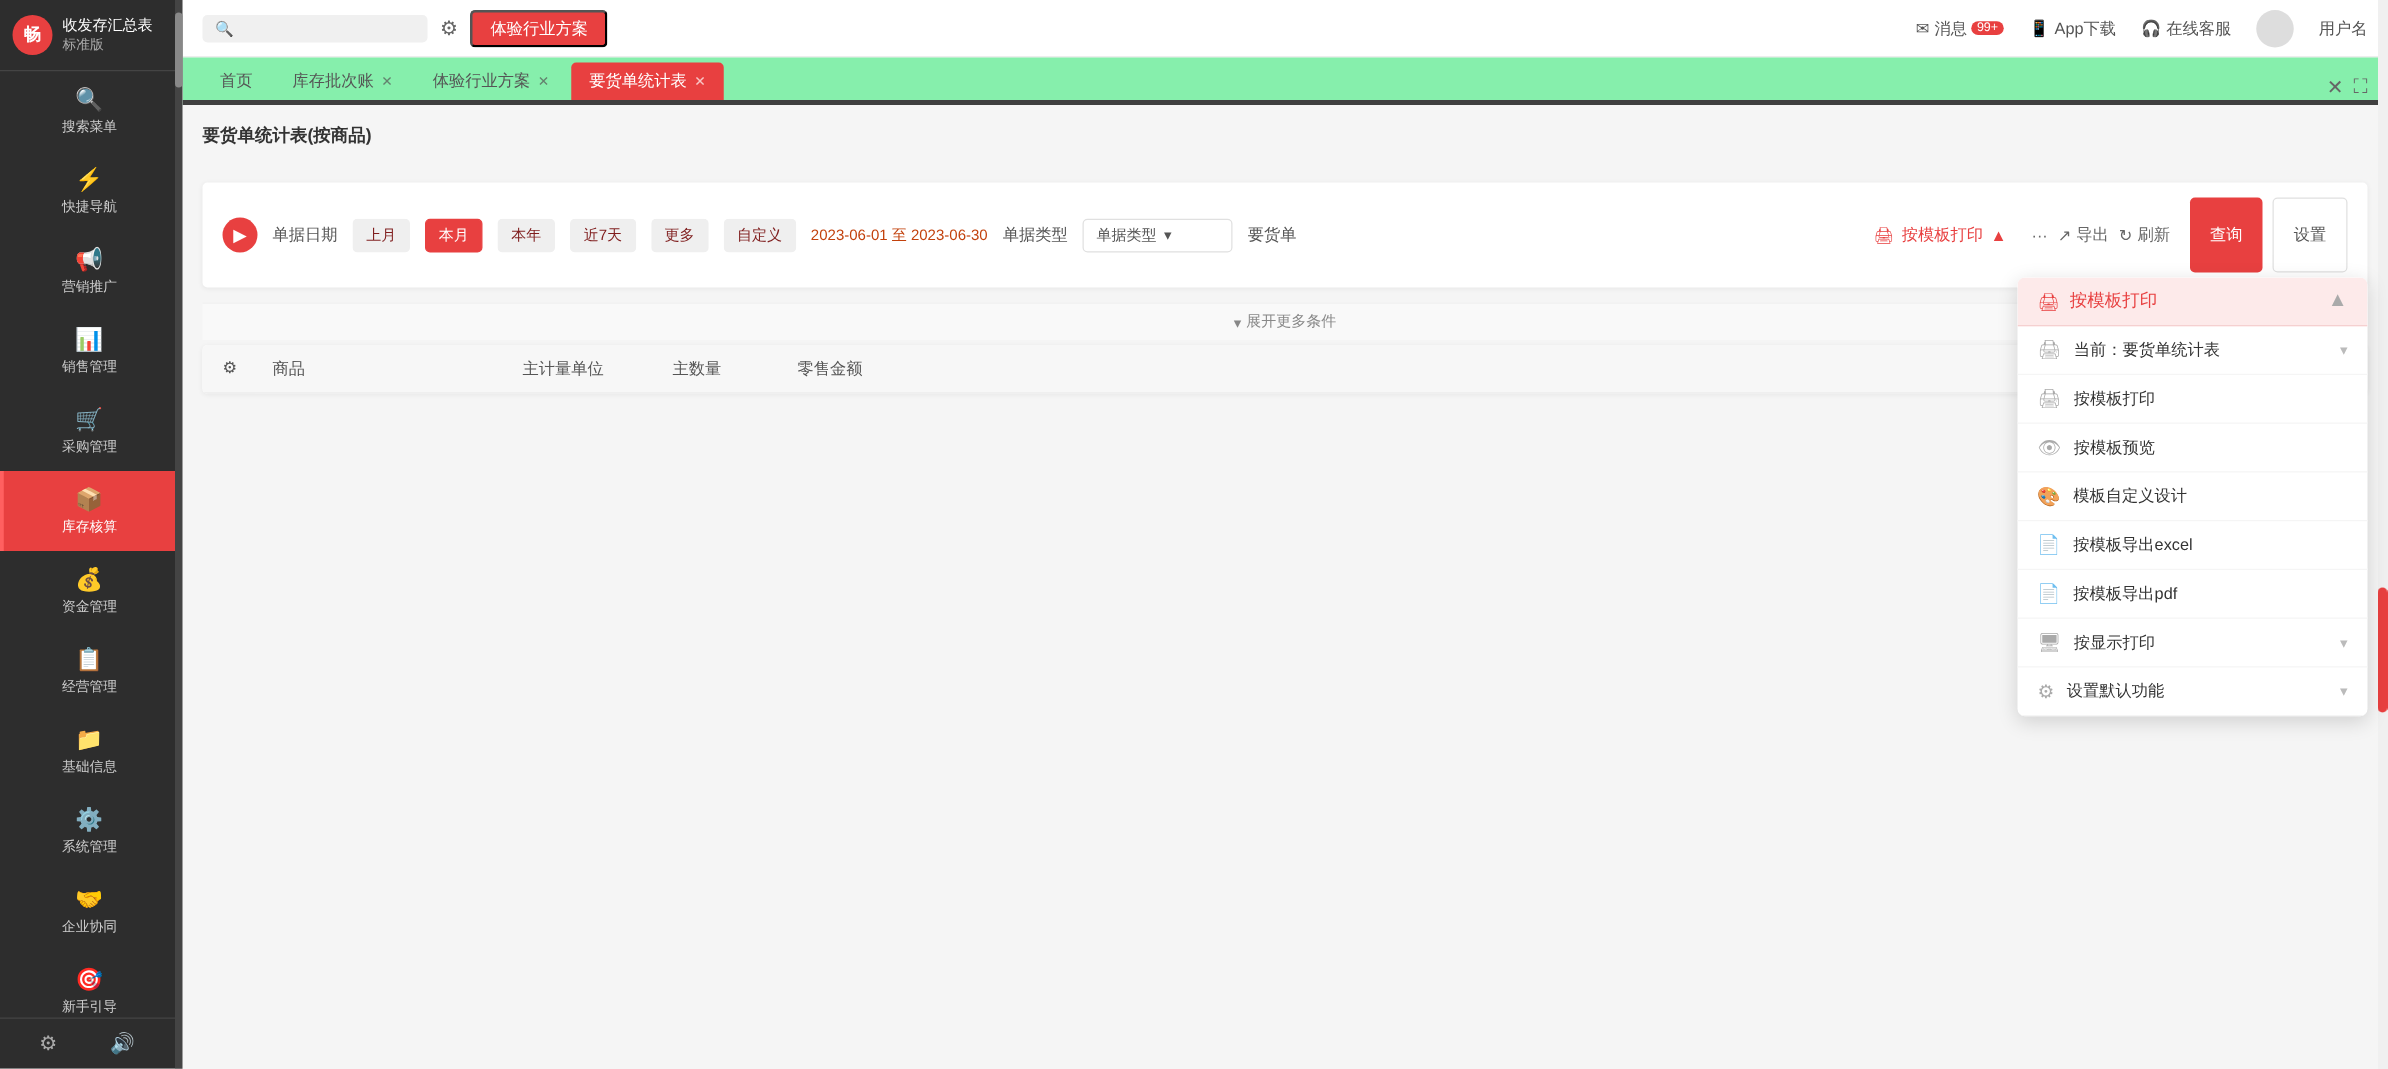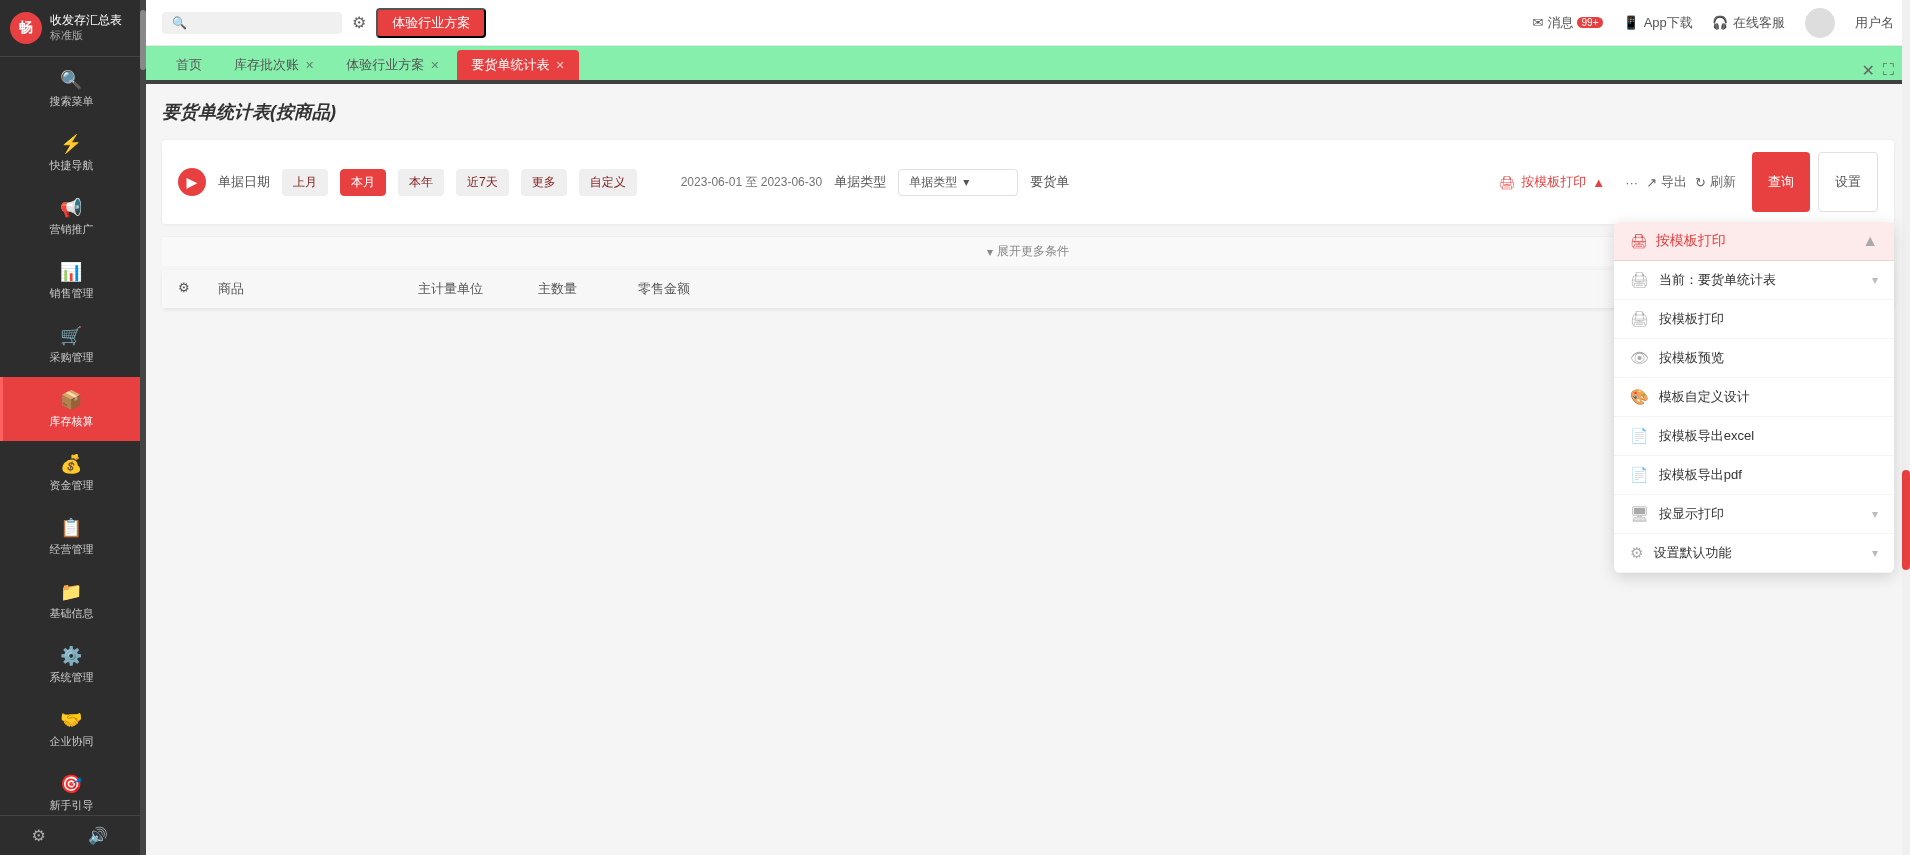--- a/index.html
+++ b/index.html
@@ -173,25 +173,24 @@
 
     
     .page-content {
       flex: 1;
       overflow-y: auto;
       padding: 16px;
       position: relative;
     }
 
     .page-title {
-      font-size: 18px;
+      font-size: 14px;
       font-weight: bold;
       color: #333;
-      margin-bottom: 16px;
-      font-style: italic;
+      margin-bottom: 28px;
     }
 
     
     .filter-bar {
       background: #fff;
       border-radius: 4px;
       padding: 12px 16px;
       margin-bottom: 12px;
       display: flex;
       flex-wrap: wrap;
@@ -225,21 +224,21 @@
       font-size: 12px;
       cursor: pointer;
       border: 1px solid transparent;
       color: #7f1d1d;
     }
     .date-btn.active {
       background: #e84040;
       color: #fff;
       border-color: #e84040;
     }
-    .date-range-text { font-size: 12px; color: #737373; margin-left: 32px; }
+    .date-range-text { font-size: 12px; color: #c2410c; }
 
     .filter-select {
       border: 1px solid #e0e0e0;
       border-radius: 4px;
       padding: 4px 10px;
       font-size: 12px;
       color: #555;
       background: #fff;
       cursor: pointer;
       display: flex;

